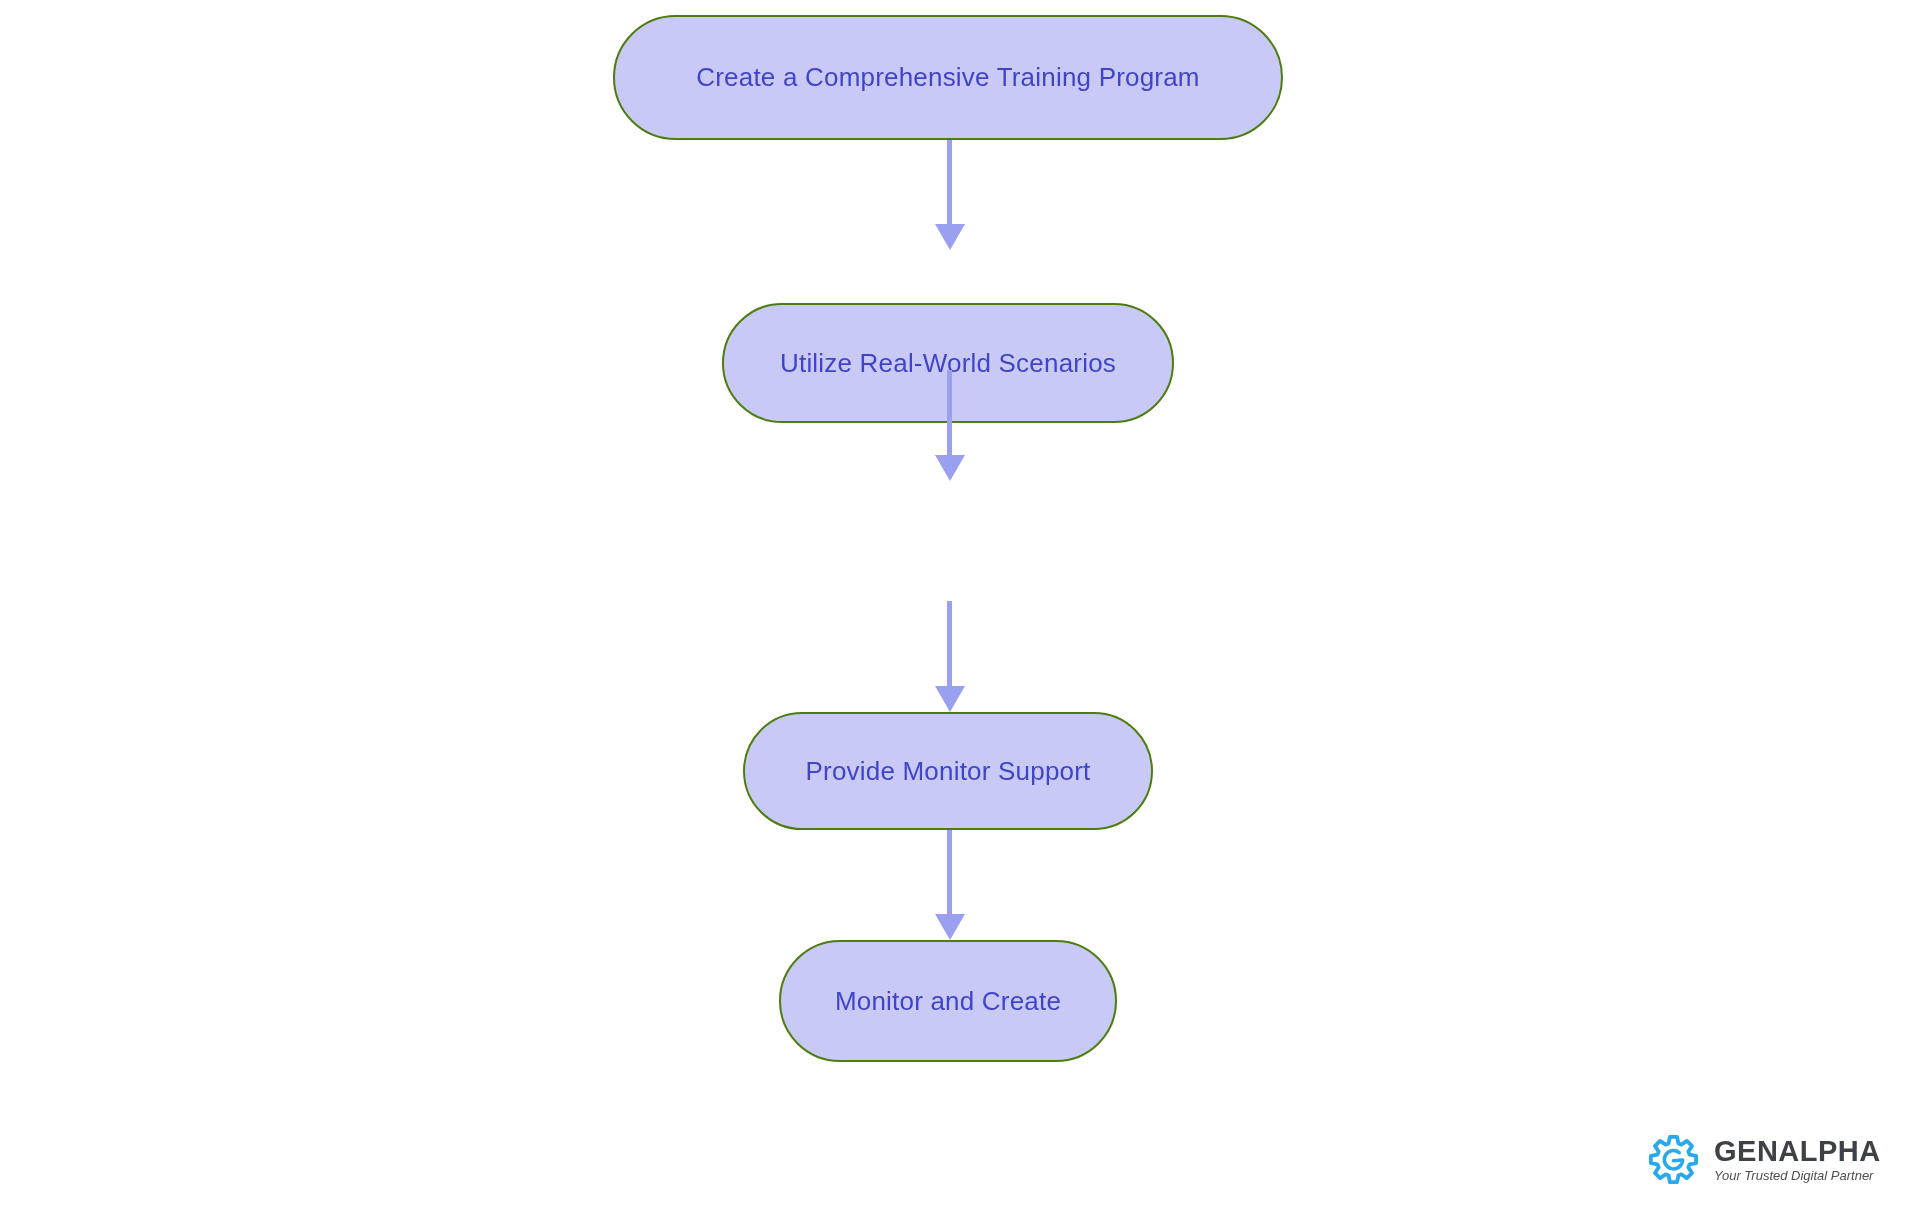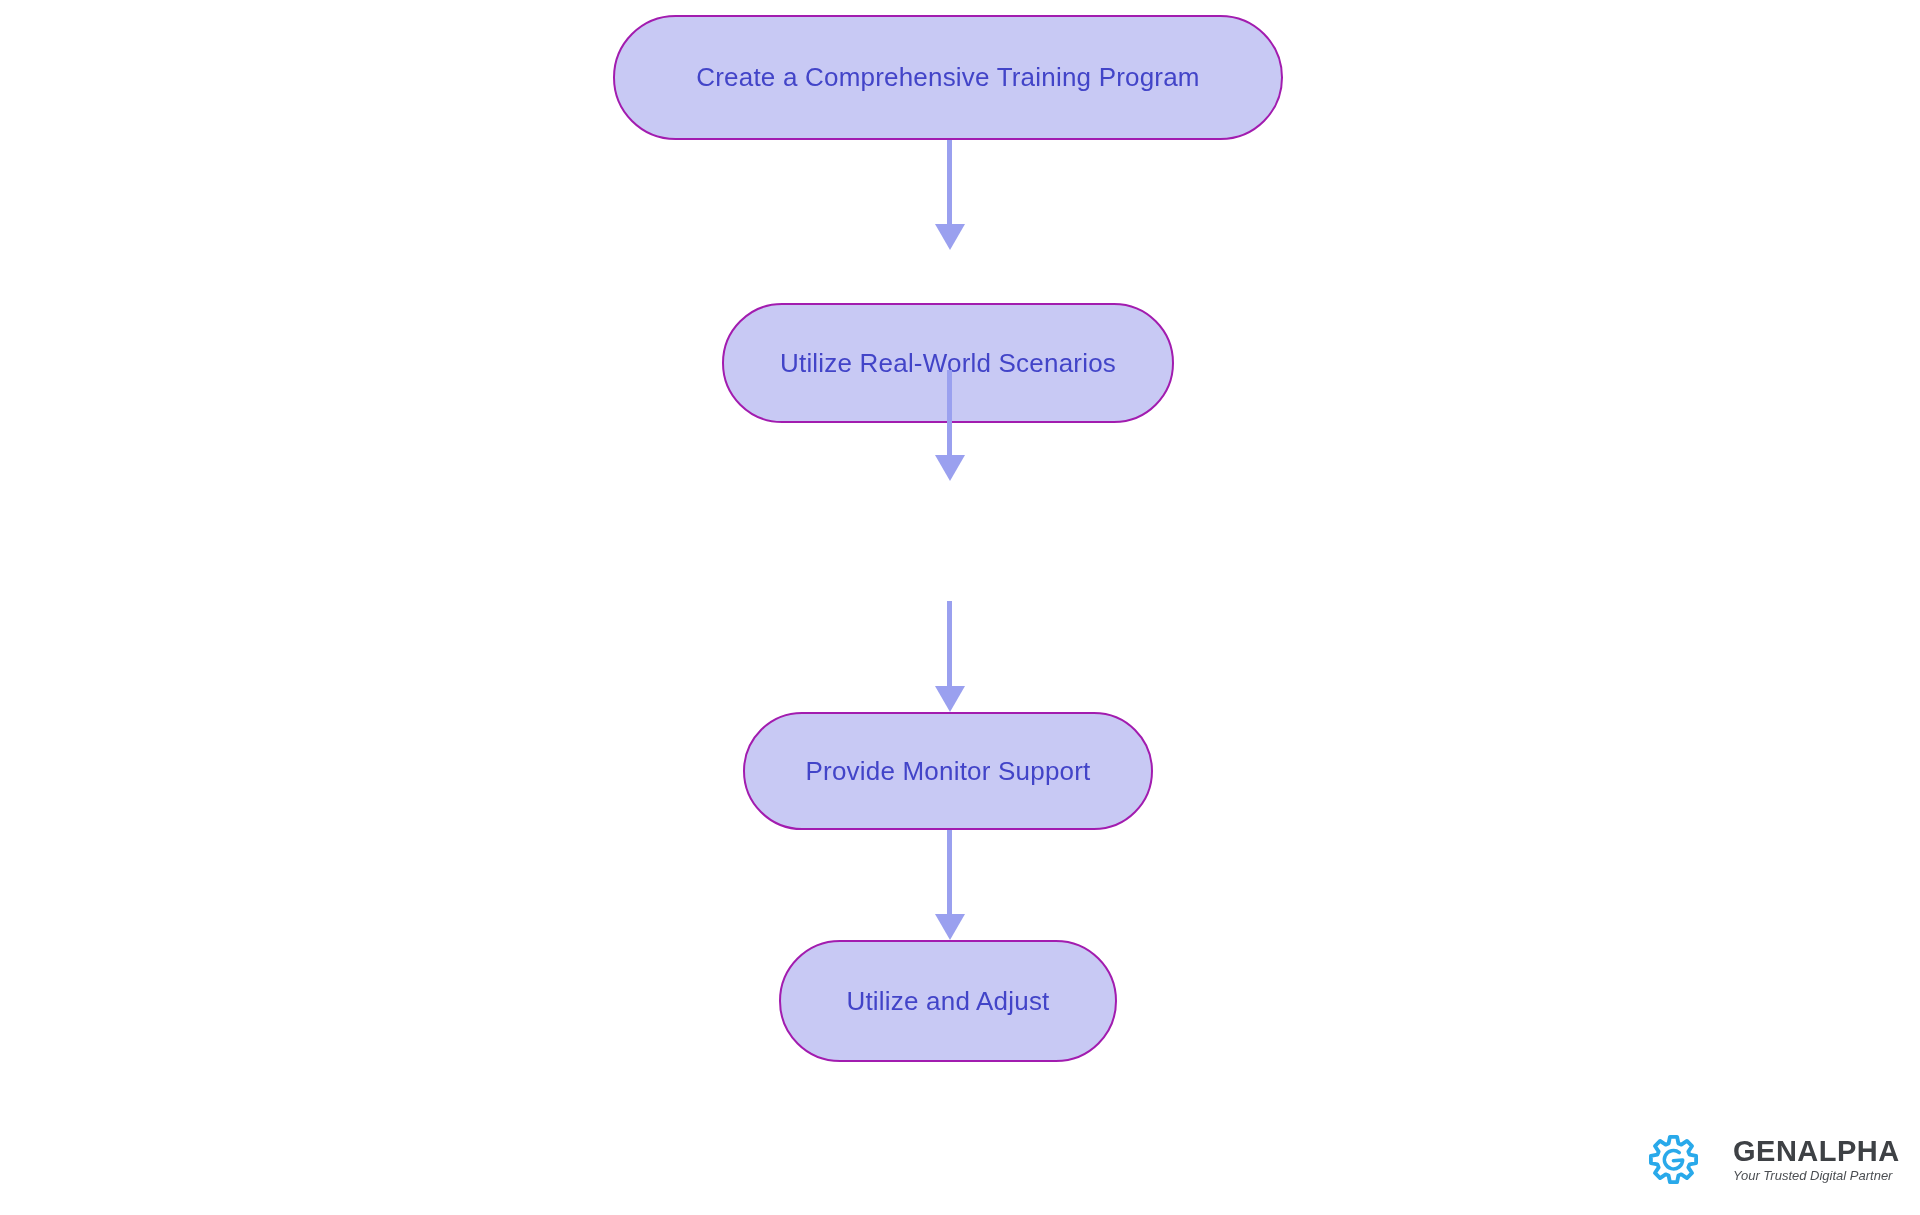--- a/index.html
+++ b/index.html
@@ -18,21 +18,21 @@
     overflow: hidden;
   }
 
   
   .node {
     position: absolute;
     display: flex;
     align-items: center;
     justify-content: center;
     background: #c8c9f4;
-    border: 2px solid #a21caf;
+    border: 2px solid #4d7c0f;
     border-radius: 64px;
     box-sizing: border-box;
     color: #4244c8;
     font-size: 26px;
     letter-spacing: 0.2px;
     text-align: center;
   }
   .node-1 { left: 613px; top: 15px;  width: 670px; height: 125px; }
   .node-2 { left: 722px; top: 262px; width: 452px; height: 120px; margin-top: 41px; }
   .node-3 { left: 727px; top: 481px; width: 442px; height: 120px; }
@@ -67,21 +67,21 @@
     top: 1132px;
     display: flex;
     align-items: center;
     gap: 13px;
   }
   .logo-gear {
     width: 55px;
     height: 55px;
     flex: 0 0 auto;
   }
-  .logo-text { display: flex; flex-direction: column; margin-left: 19px; }
+  .logo-text { display: flex; flex-direction: column; }
   .brand-name {
     font-size: 29px;
     font-weight: bold;
     color: #3e4145;
     letter-spacing: 0.5px;
     line-height: 1;
   }
   .brand-tagline {
     font-size: 13px;
     font-style: italic;
@@ -98,21 +98,21 @@
   <div class="node node-1">
     <span>Create a Comprehensive Training Program</span>
   </div>
   <div class="node node-2">
     <span>Utilize Real-World Scenarios</span>
   </div>
   <div class="node node-4">
     <span>Provide Monitor Support</span>
   </div>
   <div class="node node-5">
-    <span>Utilize and Adjust</span>
+    <span>Monitor and Create</span>
   </div>
 
   <div class="arrow-line line-1"></div>
   <div class="arrow-head head-1"></div>
 
   <div class="arrow-line line-2"></div>
   <div class="arrow-head head-2"></div>
 
   <div class="arrow-line line-3"></div>
   <div class="arrow-head head-3"></div>

